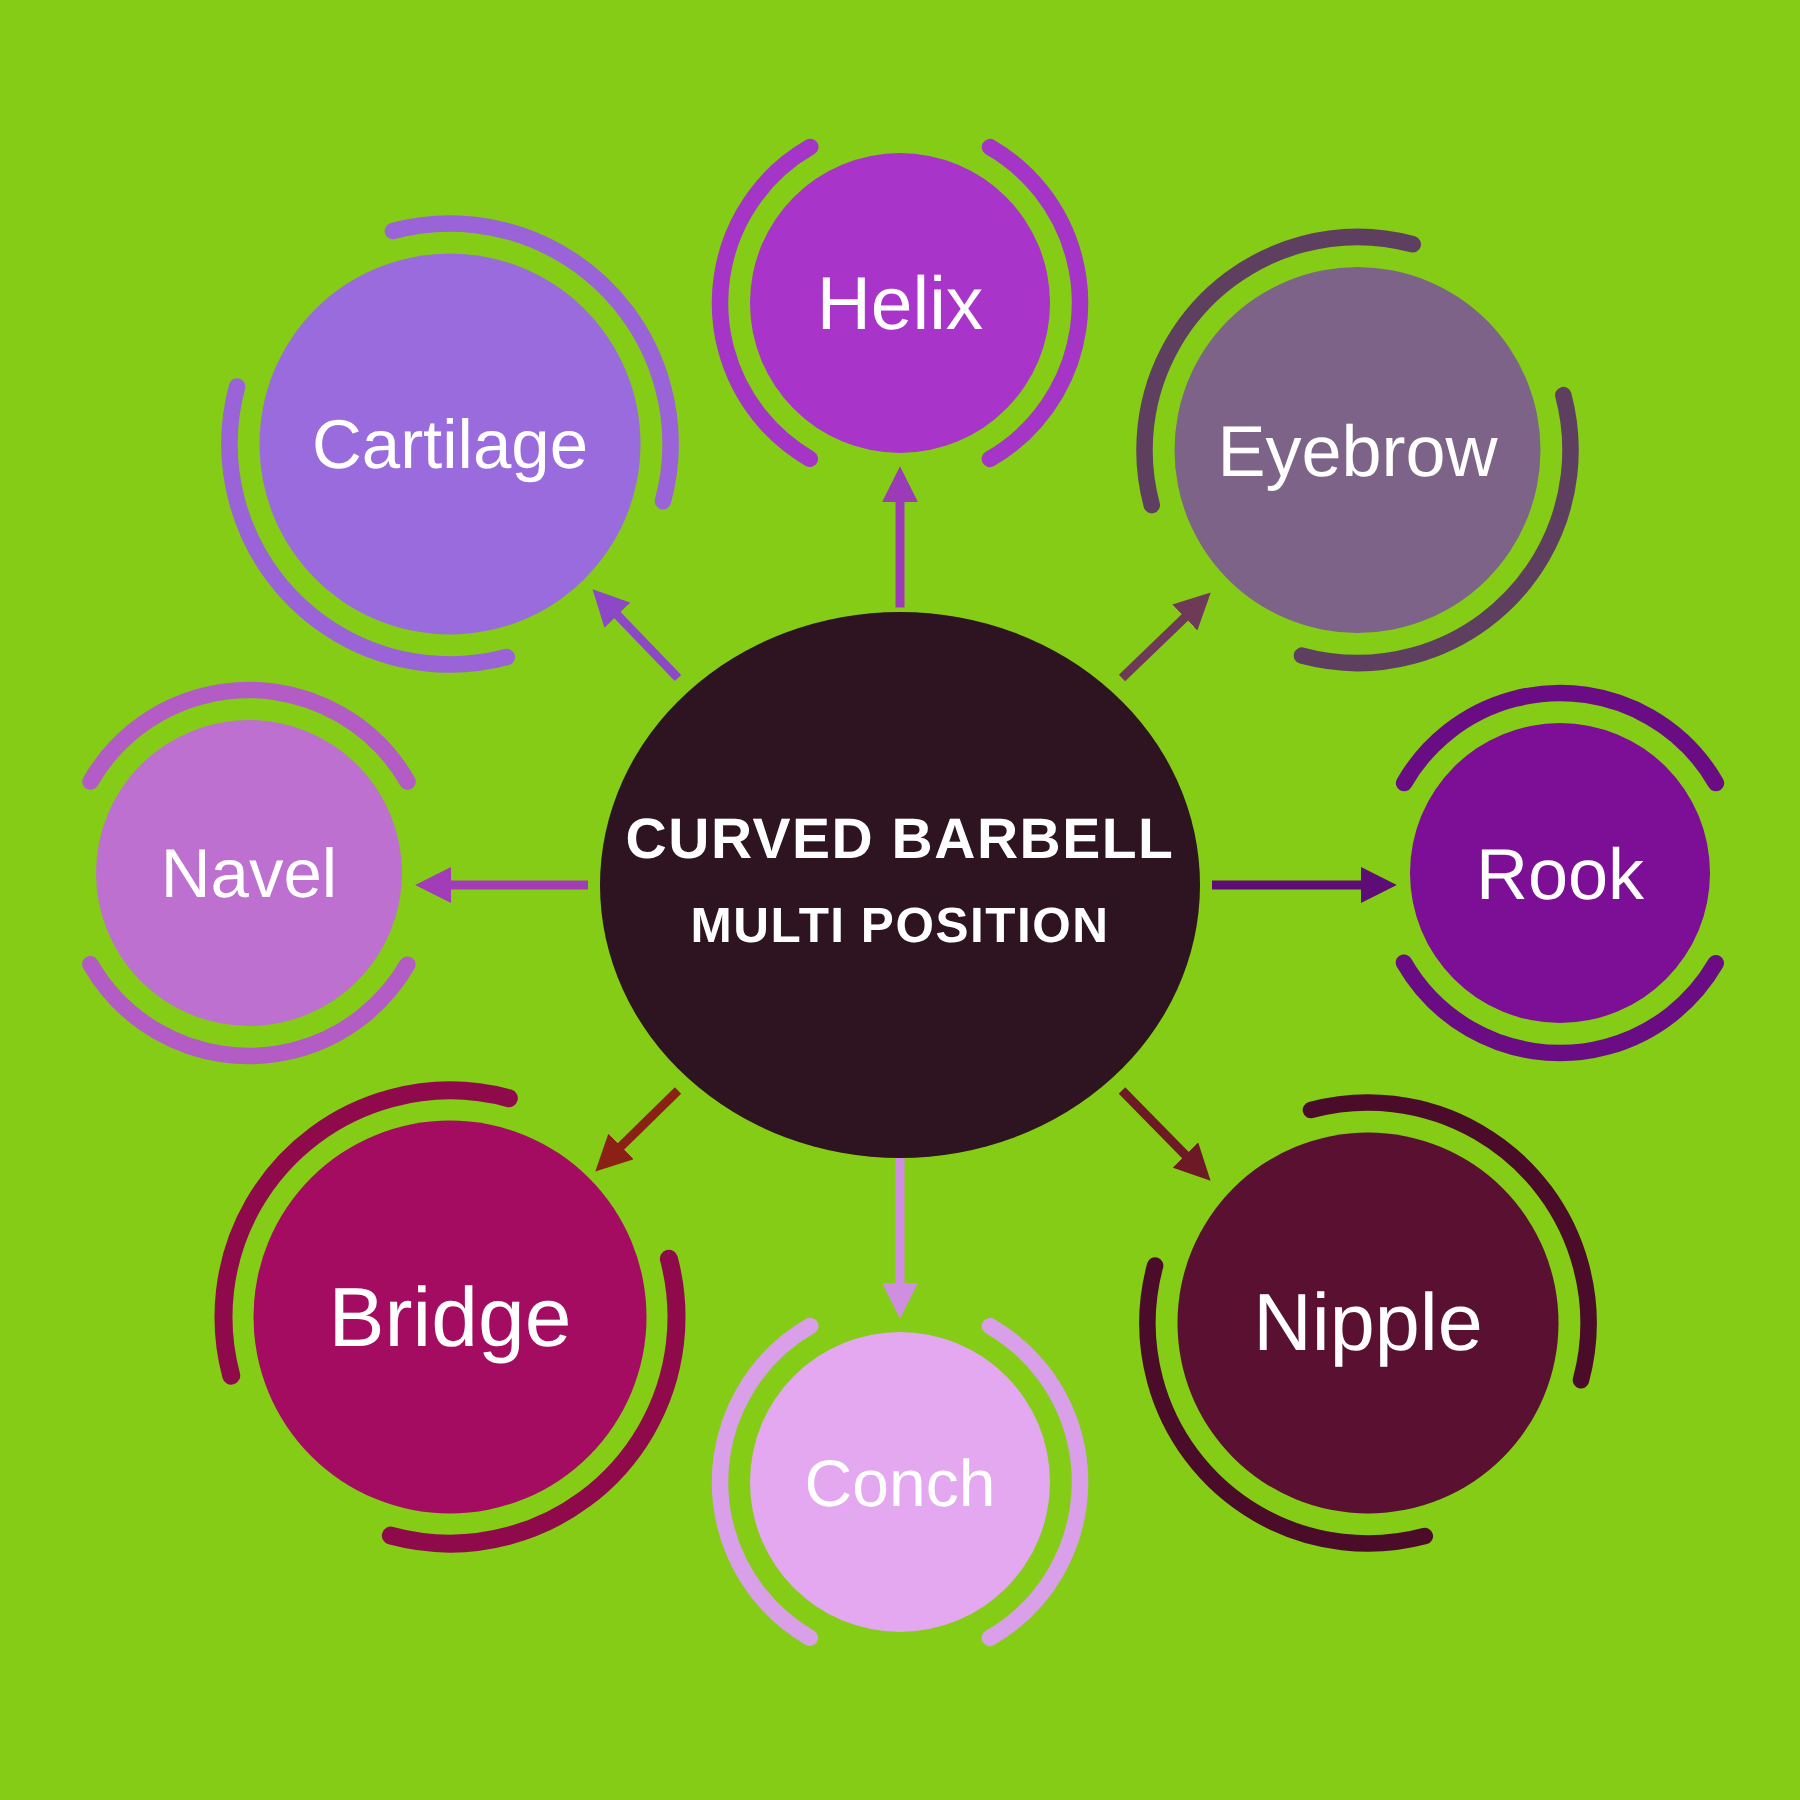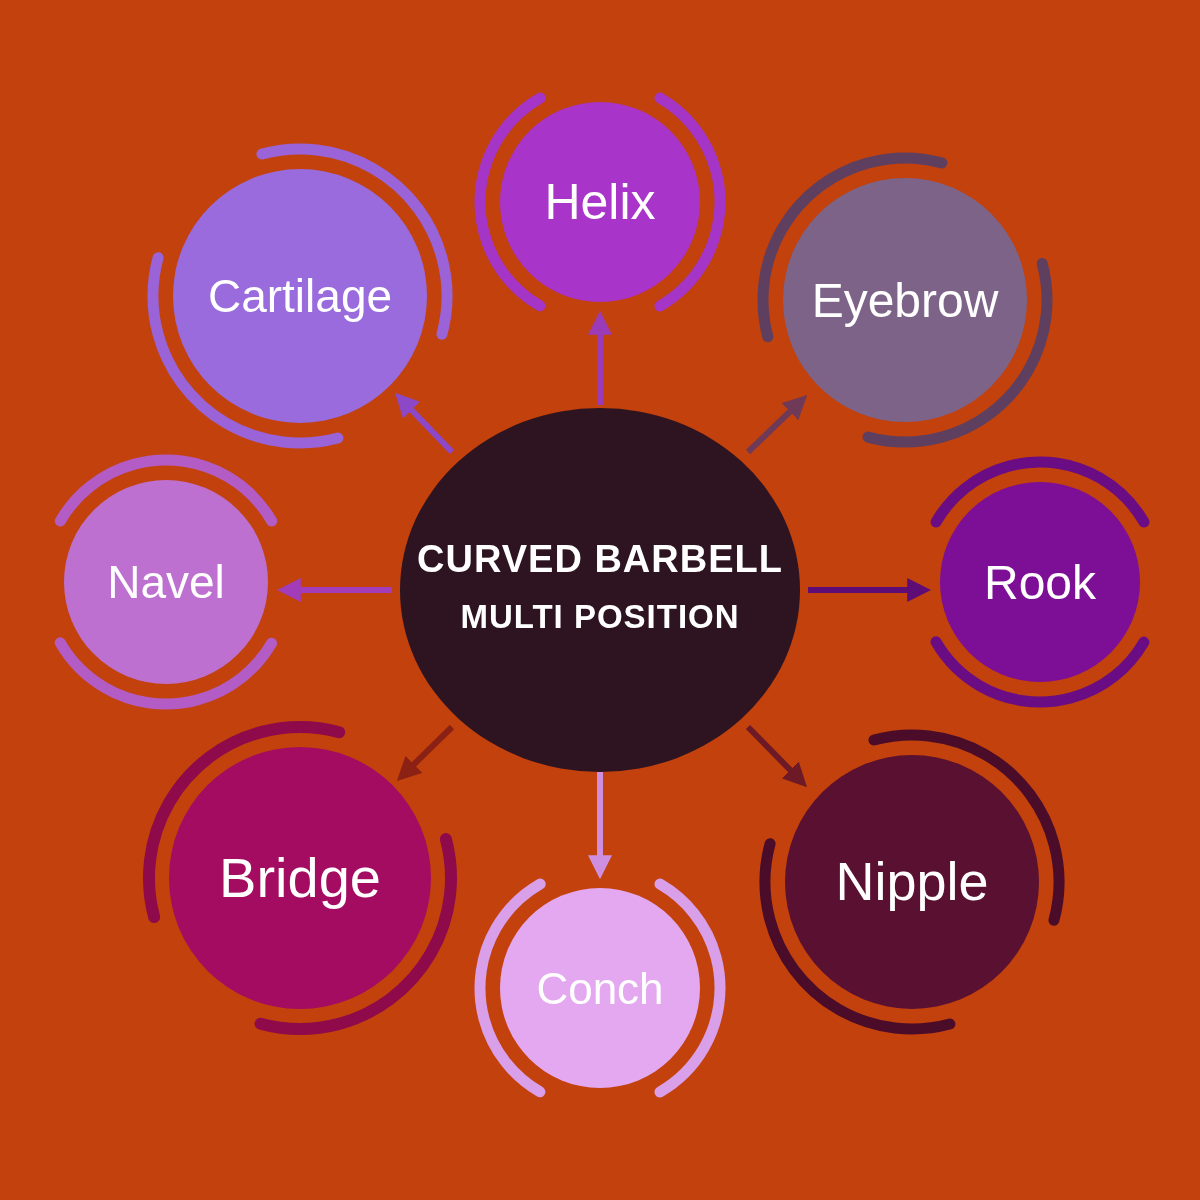--- a/index.html
+++ b/index.html
@@ -5,21 +5,21 @@
   html, body {
     margin: 0;
     padding: 0;
     background: #ffffff;
     font-family: "Liberation Sans", sans-serif;
   }
   .canvas {
     position: relative;
     width: 1200px;
     height: 1200px;
-    background: #c2410c;
+    background: #84cc16;
     overflow: hidden;
   }
   svg { display: block; }
   .node-label {
     fill: #ffffff;
     text-anchor: middle;
     font-family: "Liberation Sans", sans-serif;
   }
   .center-label {
     fill: #ffffff;

